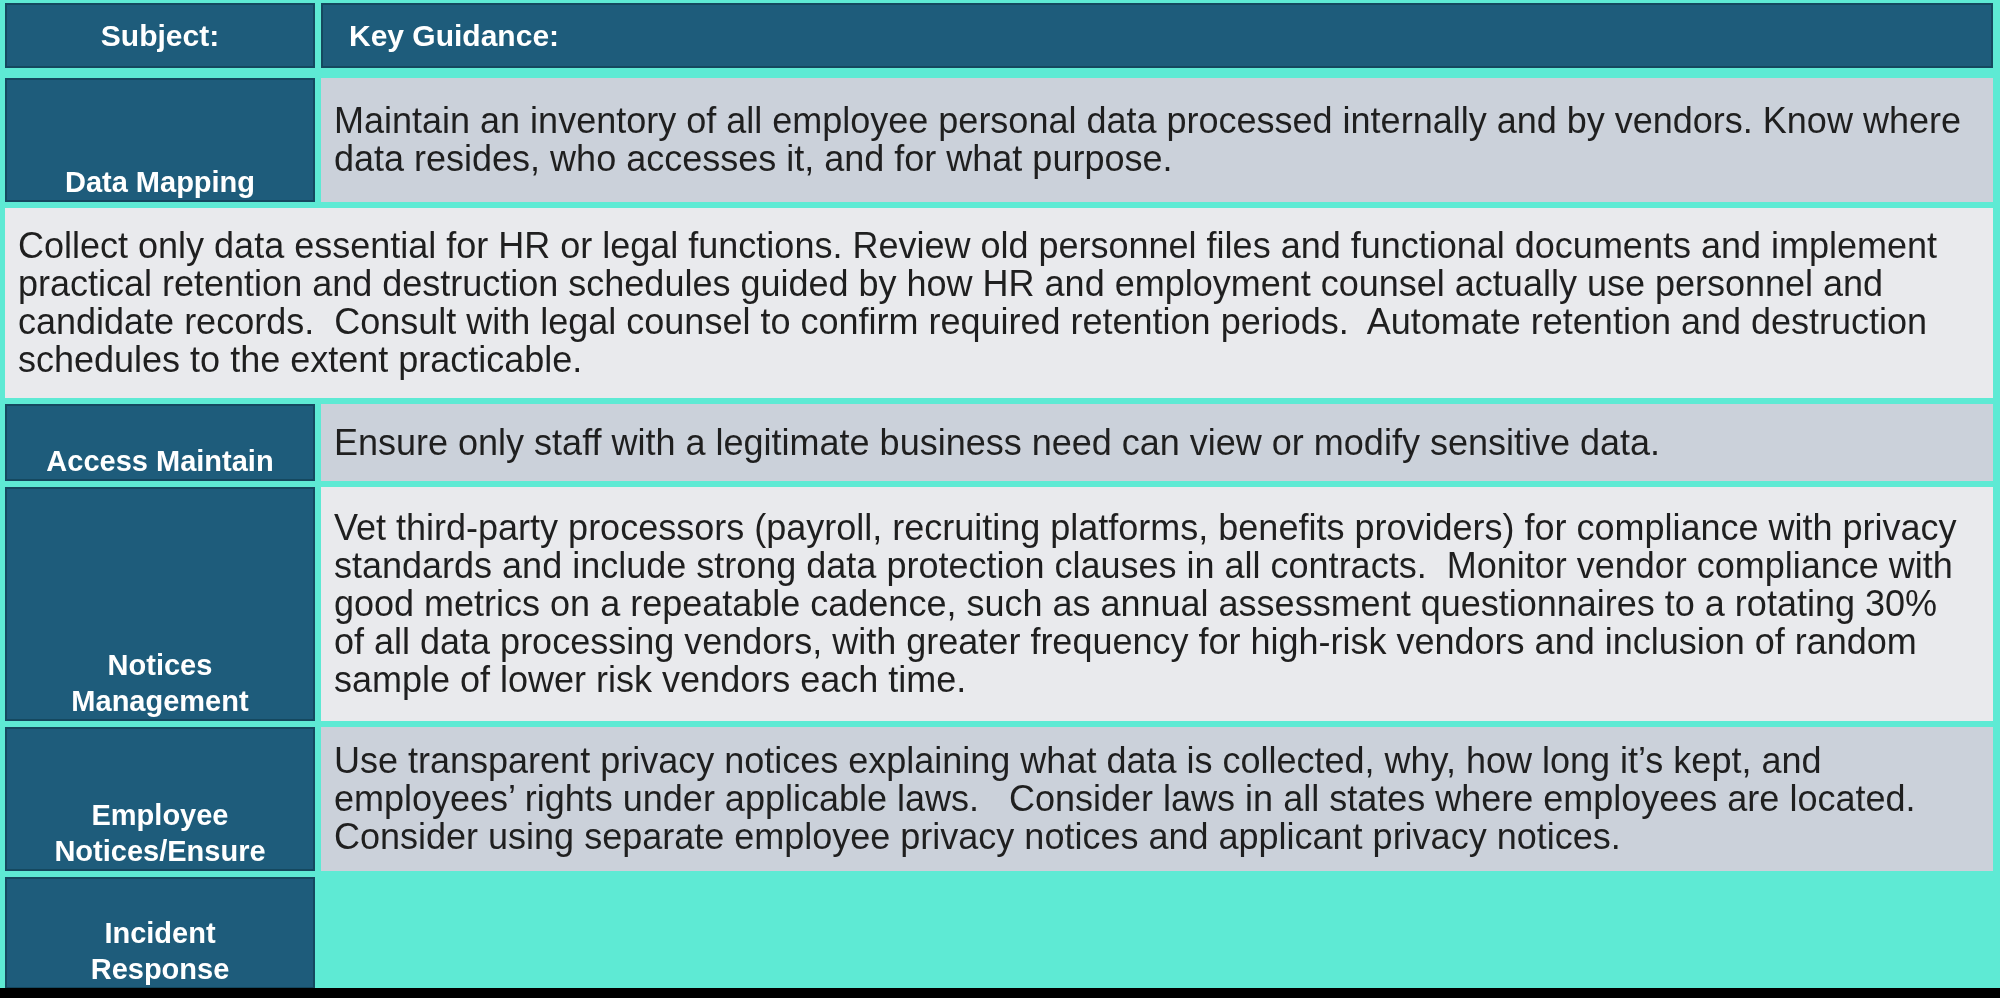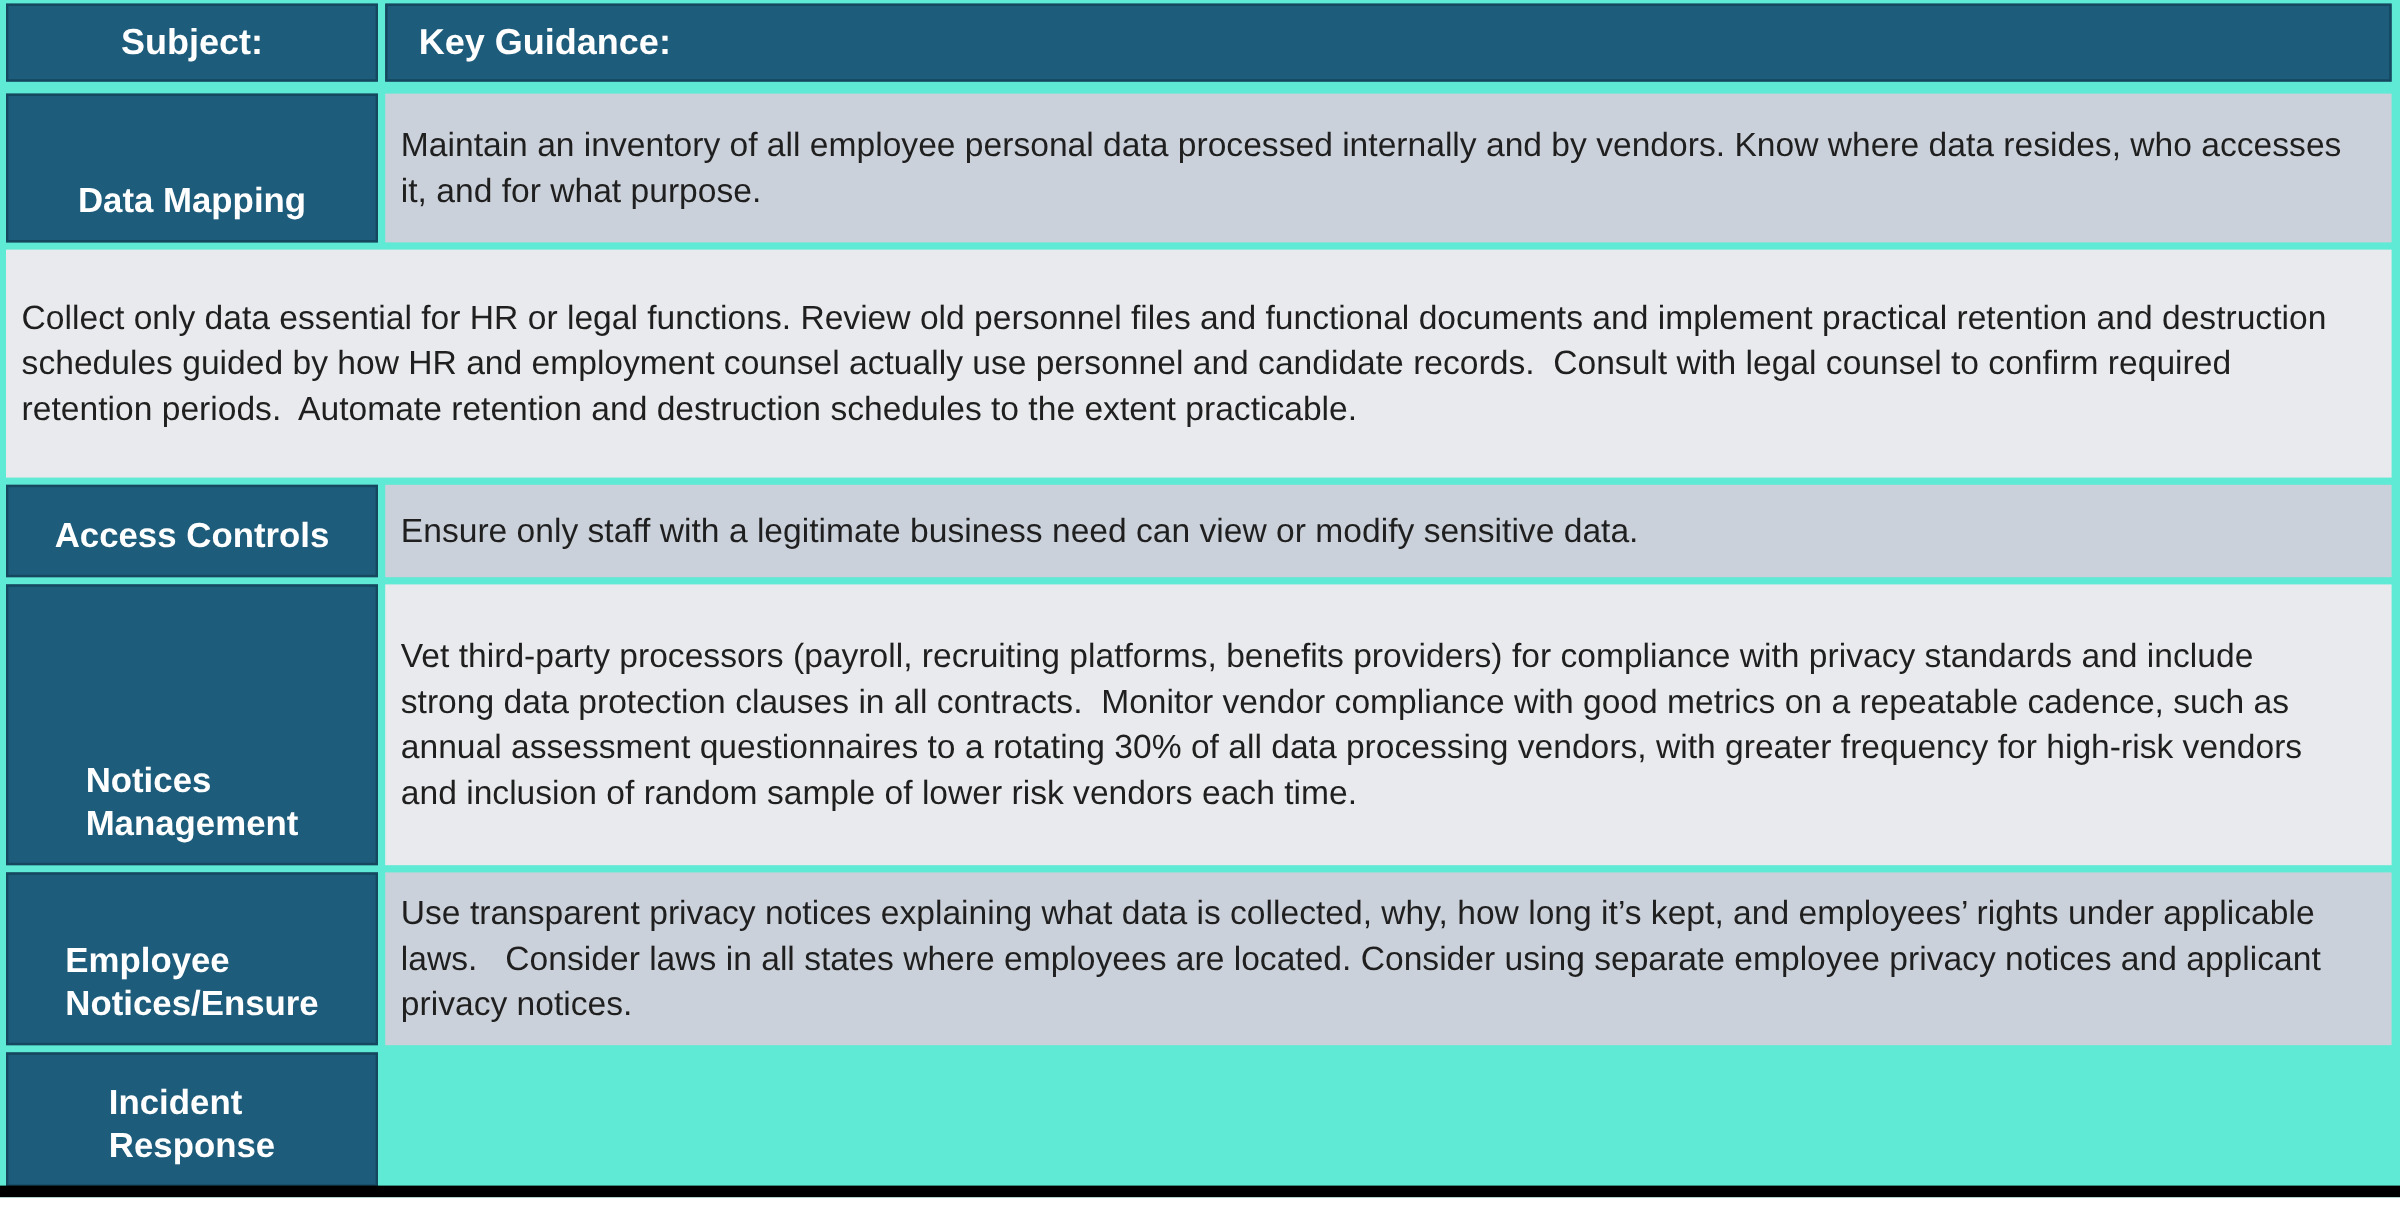--- a/index.html
+++ b/index.html
@@ -29,27 +29,26 @@
     display:flex;align-items:center;justify-content:center;
     font-size:30px;
   }
   .header-row .gcol{
     font-size:30px;font-weight:bold;color:var(--text-light,#ffffff);
     padding-left:26px;
   }
   
   .body-row .scol{
     display:flex;align-items:flex-end;justify-content:center;
-    text-align:left;
+    text-align:center;
     font-size:29px;line-height:36px;
-    padding-bottom:14px;
   }
   .body-row .scol .slabel{white-space:pre-line;}
   .body-row .gcol{
-    font-size:28px;line-height:38px;
+    font-size:36px;line-height:38px;
     color:var(--text-dark,#1F1F1F);
     padding:6px 30px 6px 13px;
   }
   .body-row .gcol .gtext{white-space:pre-wrap;}
   .rows .body-row:nth-child(odd) .gcol{background:var(--band-dark,#CBD1DA);}
   .rows .body-row:nth-child(even) .gcol{background:var(--band-light,#E9EAED);}
   .rows .body-row:nth-child(1){height:124px;margin-top:10px;}
   .rows .body-row:nth-child(2){height:190px;margin-top:6px;}
   .rows .body-row:nth-child(3){height:77px;margin-top:6px;}
   .rows .body-row:nth-child(4){height:234px;margin-top:6px;}
@@ -84,21 +83,21 @@
   </div>
 
   <div class="row body-row">
     <div class="gcol">
       <span class="gtext">Collect only data essential for HR or legal functions. Review old personnel files and functional documents and implement practical retention and destruction schedules guided by how HR and employment counsel actually use personnel and candidate records.  Consult with legal counsel to confirm required retention periods.  Automate retention and destruction schedules to the extent practicable.</span>
     </div>
   </div>
 
   <div class="row body-row">
     <div class="scol teal">
-      <span class="slabel">Access Controls</span>
+      <span class="slabel">Access Maintain</span>
     </div>
     <div class="gcol">
       <span class="gtext">Ensure only staff with a legitimate business need can view or modify sensitive data.</span>
     </div>
   </div>
 
   <div class="row body-row">
     <div class="scol teal">
       <span class="slabel">Notices
 Management</span>

